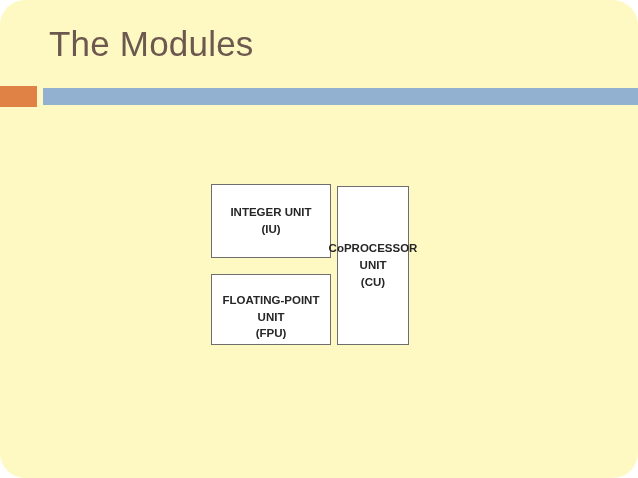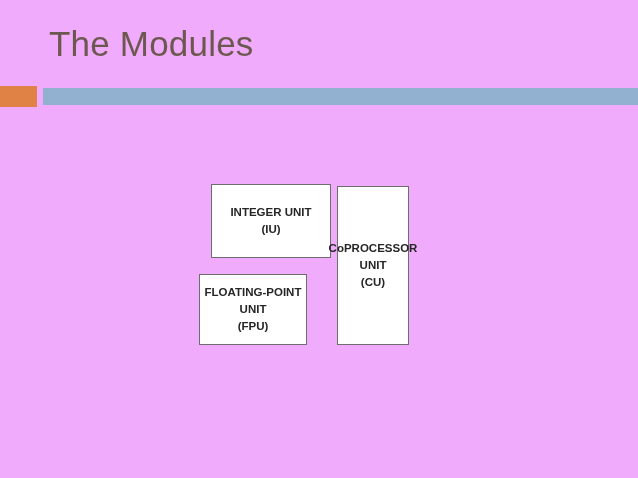--- a/index.html
+++ b/index.html
@@ -7,22 +7,23 @@
     padding: 0;
     background: #ffffff;
   }
   body {
     font-family: "Liberation Sans", sans-serif;
   }
   .slide {
     position: relative;
     width: 638px;
     height: 478px;
-    background: #f0abfc;
+    background: #fef9c3;
     overflow: hidden;
+    border-radius: 25px;
   }
 
   
   .slide-title {
     position: absolute;
     left: 49px;
     top: 24px;
     font-family: "Liberation Sans", sans-serif;
     font-size: 35px;
     font-weight: 400;
@@ -74,21 +75,21 @@
     color: #262626;
     line-height: 1.45;
     padding: 2px;
   }
   .module-box .line {
     display: block;
     white-space: nowrap;
   }
 
   #box-iu  { left: 211px; top: 184px; width: 120px; height: 74px; }
-  #box-fpu { left: 199px; top: 274px; width: 108px; height: 71px; }
+  #box-fpu { left: 211px; top: 274px; width: 120px; height: 71px; justify-content: flex-end; }
   #box-cu  { left: 337px; top: 186px; width: 72px;  height: 159px; }
 </style>
 </head>
 <body>
 
 <div class="slide">
 
   <div class="slide-title">The Modules</div>
 
   <div class="bar-accent"></div>

